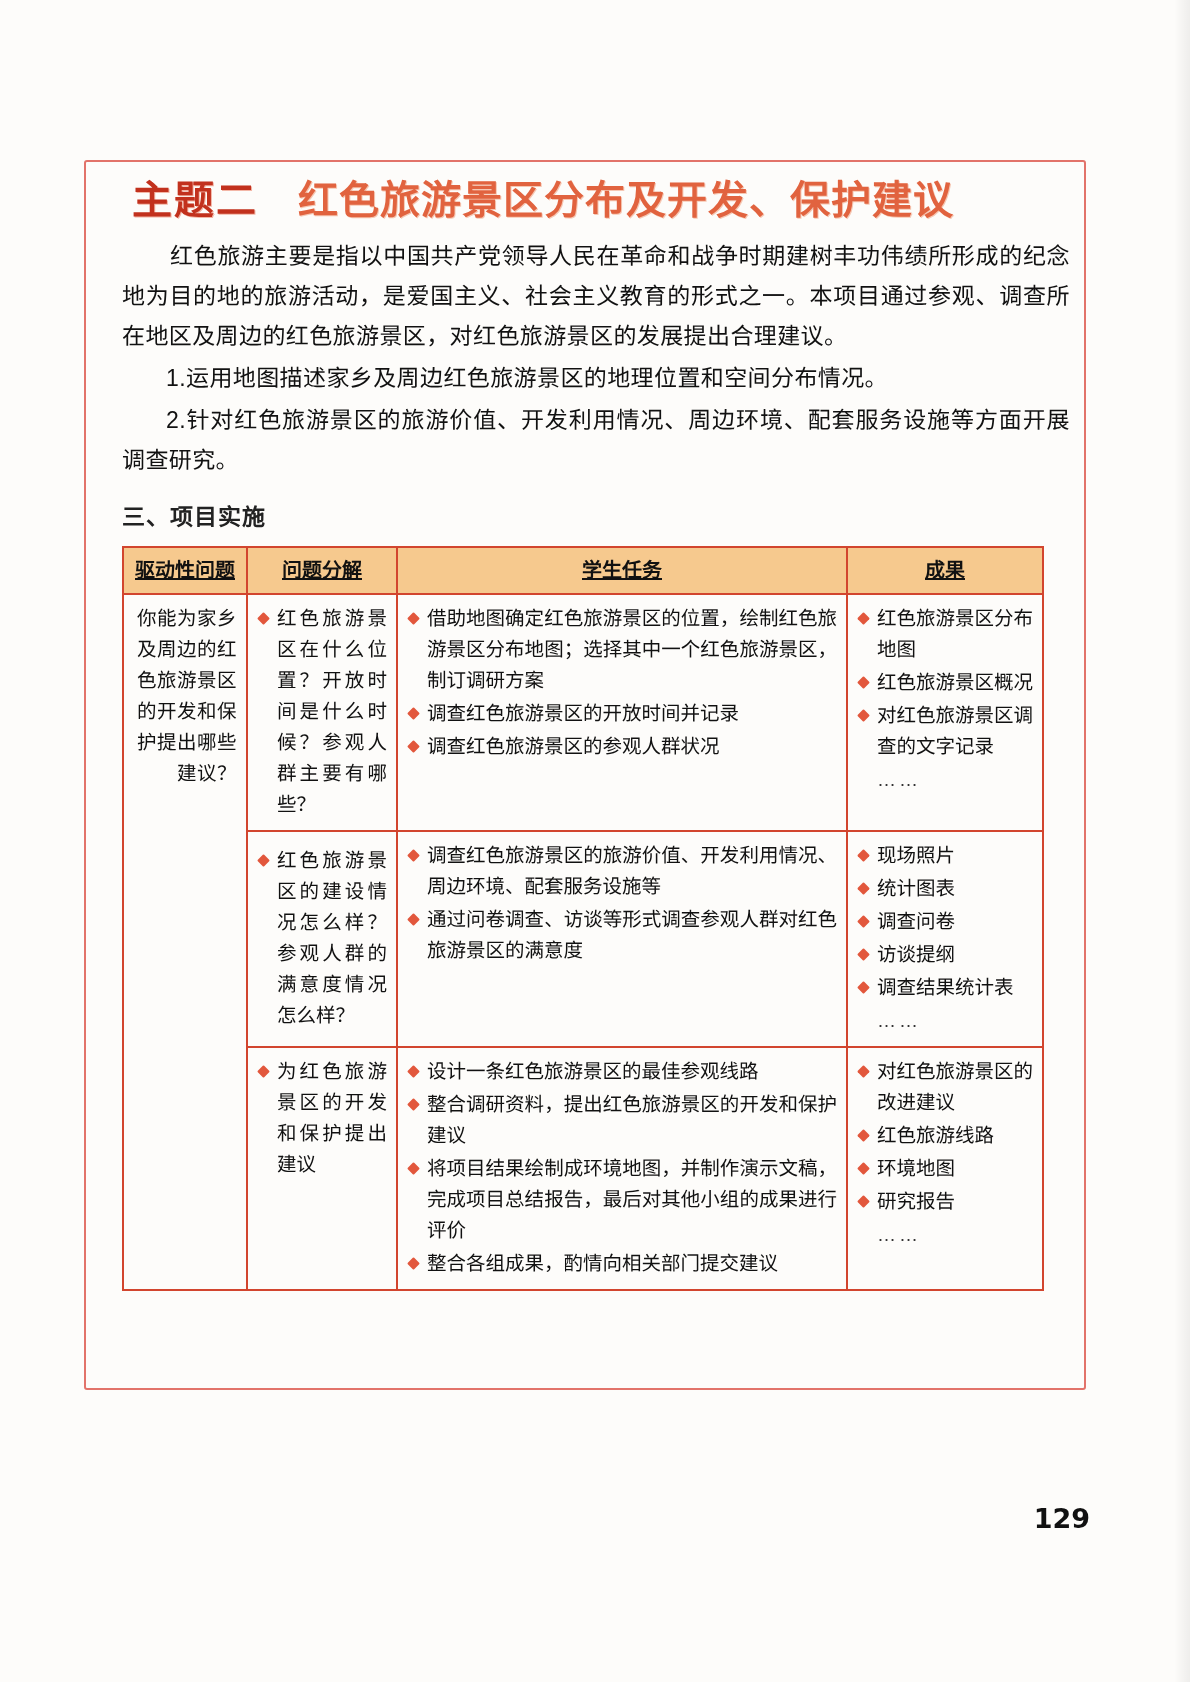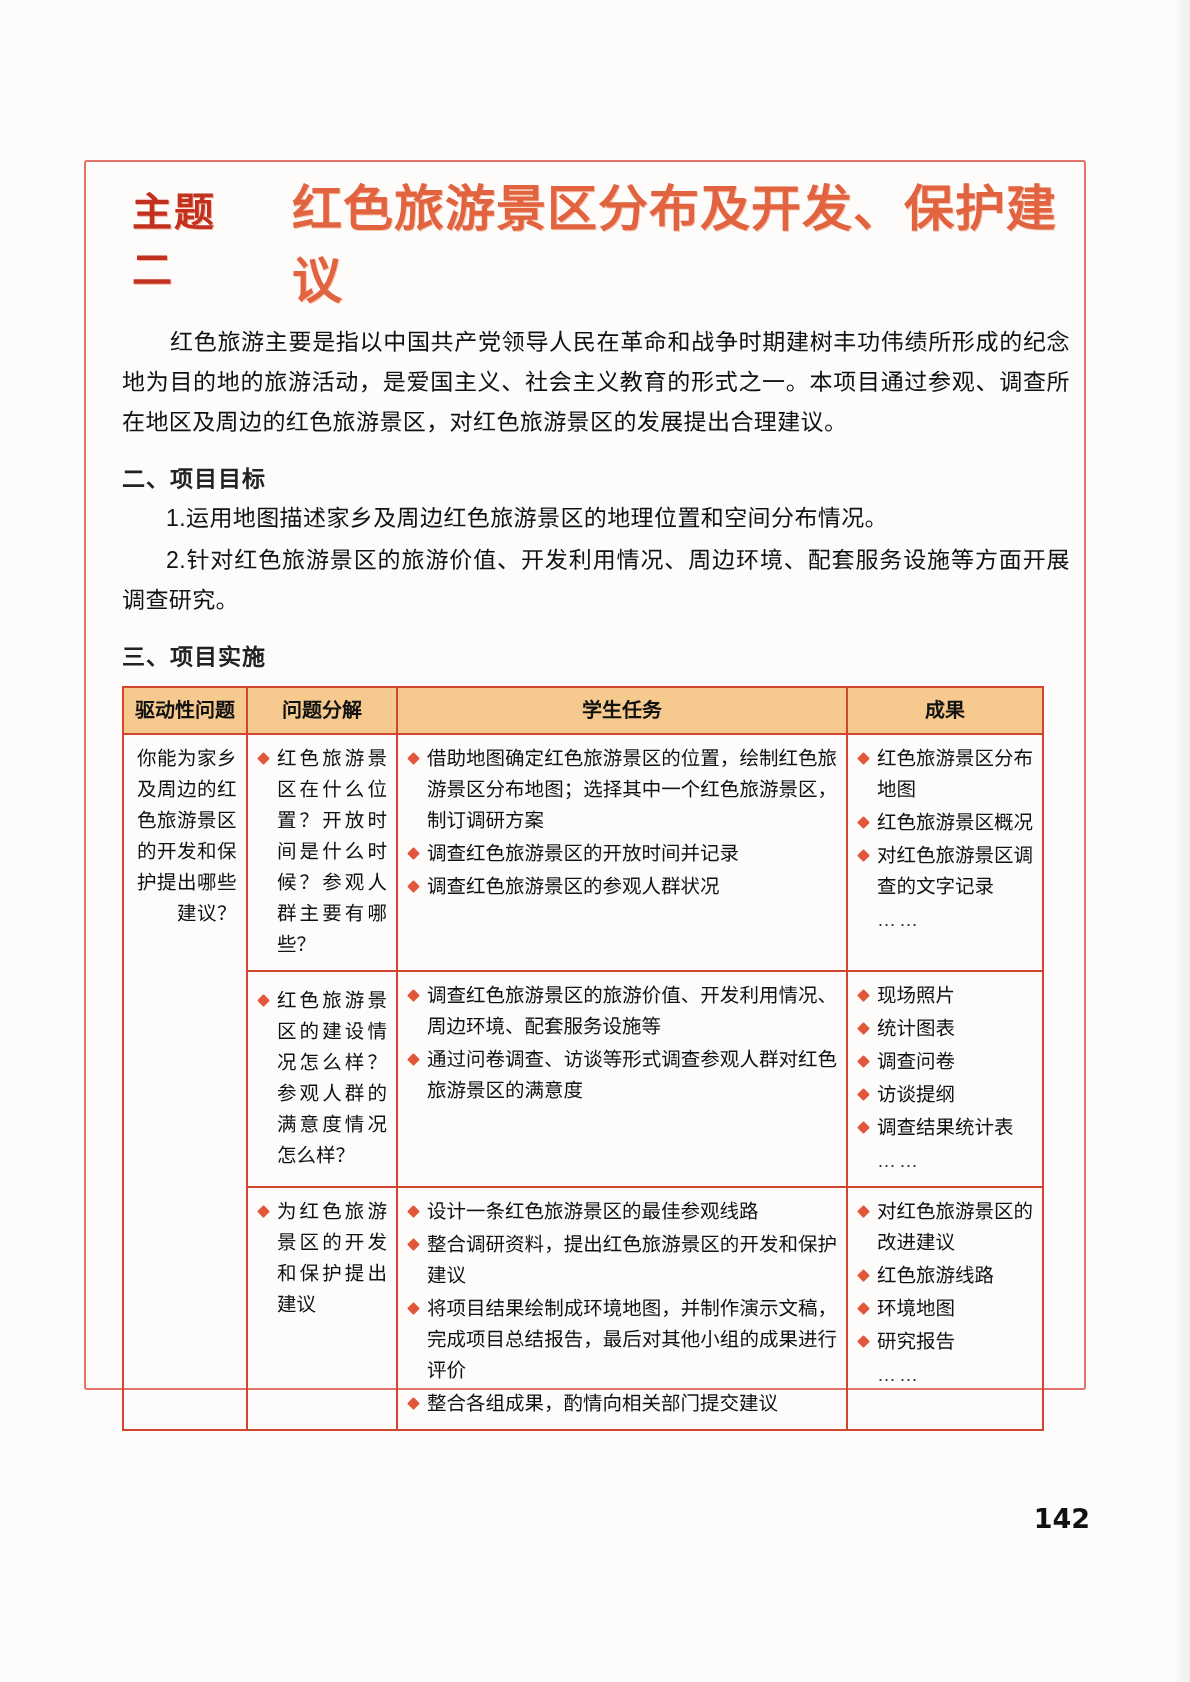--- a/index.html
+++ b/index.html
@@ -51,24 +51,25 @@
     font-family: "DejaVu Sans", sans-serif;
     font-weight: bold;
     font-size: 40px;
     letter-spacing: 2px;
     color: #c2311d;
     text-shadow: 1px 1px 0 #f3b6a6;
   }
   .title-sub {
     font-family: "DejaVu Sans", sans-serif;
     font-weight: bold;
-    font-size: 50px;
+    font-size: 40px;
     letter-spacing: 1px;
     color: #e1633f;
     text-shadow: 1px 1px 0 #f6c8b4;
+    text-align: right;
   }
   
   .sec-head {
     font-family: "DejaVu Sans", sans-serif;
     font-weight: bold;
     font-size: 23px;
     color: #222;
     margin: 18px 0 4px 12px;
     letter-spacing: 1px;
   }
@@ -103,20 +104,21 @@
   }
   table.project thead th {
     background: #f6c98e;
     text-align: center;
     font-family: "DejaVu Sans", sans-serif;
     font-weight: bold;
     font-size: 20px;
     padding: 7px 4px;
     vertical-align: middle;
     color: #111;
+    text-decoration: underline;
   }
   td.driving {
     text-align: right;
     vertical-align: middle;
     line-height: 36px;
     letter-spacing: 0.5px;
     font-size: 20px;
   }
   td.decomp { vertical-align: middle; margin-top: 20px; }
   td.outcome { vertical-align: top; }
@@ -180,21 +182,20 @@
 
   <div class="content">
 
     <div class="title-row">
       <span class="title-main">主题二</span>
       <span class="title-sub">红色旅游景区分布及开发、保护建议</span>
     </div>
 
     <p class="para indent">红色旅游主要是指以中国共产党领导人民在革命和战争时期建树丰功伟绩所形成的纪念地为目的地的旅游活动，是爱国主义、社会主义教育的形式之一。本项目通过参观、调查所在地区及周边的红色旅游景区，对红色旅游景区的发展提出合理建议。</p>
 
-    <div class="sec-head">二、项目目标</div>
     <p class="para indent-small">1.运用地图描述家乡及周边红色旅游景区的地理位置和空间分布情况。</p>
     <p class="para indent-small">2.针对红色旅游景区的旅游价值、开发利用情况、周边环境、配套服务设施等方面开展调查研究。</p>
 
     <div class="sec-head">三、项目实施</div>
 
     <div class="tbl-wrap">
       <table class="project">
         <colgroup>
           <col style="width:124px">
           <col style="width:150px">
@@ -282,15 +283,15 @@
                 <li class="nobullet dots">……</li>
               </ul>
             </td>
           </tr>
         </tbody>
       </table>
     </div>
 
   </div>
 
-  <div class="page-num">142</div>
+  <div class="page-num">129</div>
   <div class="edge"></div>
 </div>
 
 </body></html>

